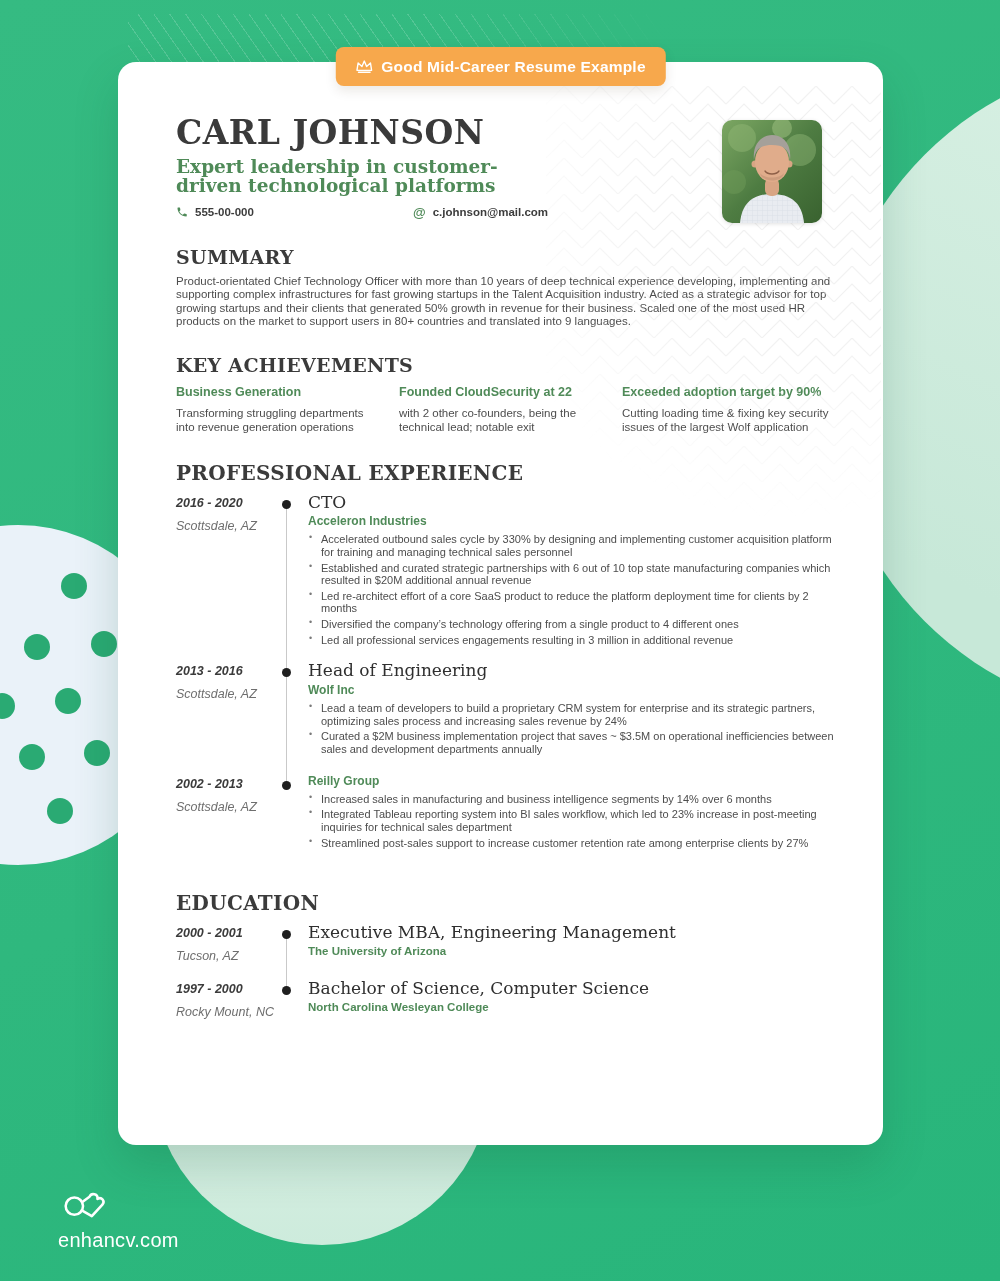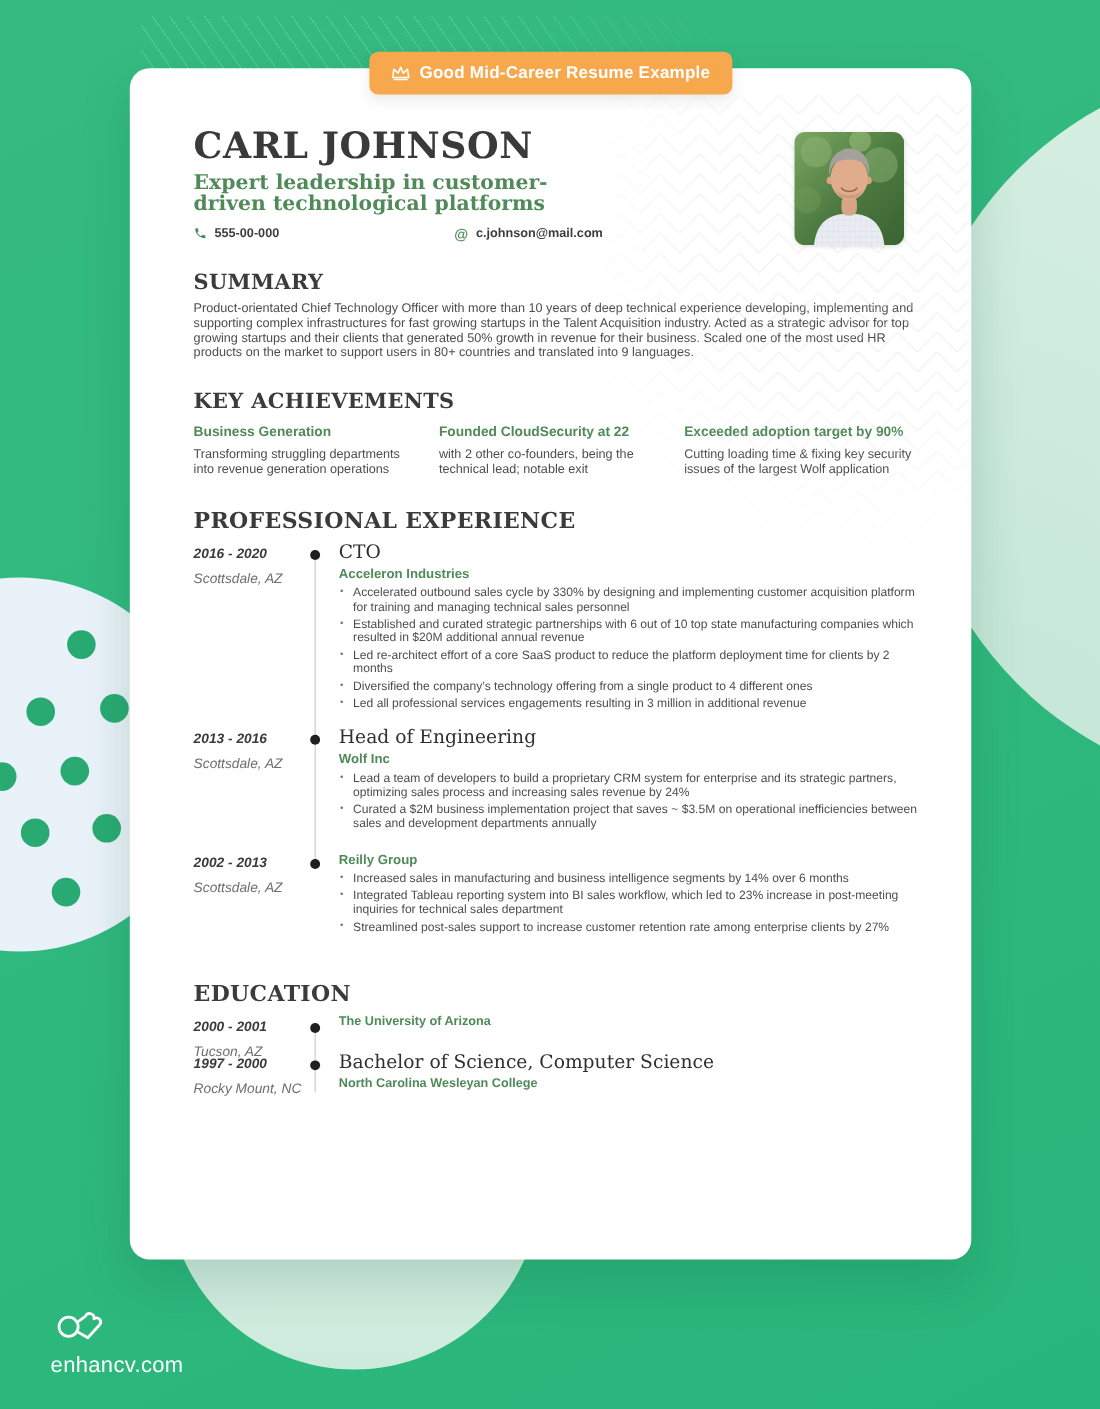--- a/index.html
+++ b/index.html
@@ -67,21 +67,21 @@
   .loc{font-size:12.5px;color:#6E6E6E;margin-top:9px;}
   .dot{position:absolute;left:164px;top:7px;width:9px;height:9px;background:#1F1F1F;border-radius:50%;}
   .entry-title{font-family:"DejaVu Serif","Liberation Serif",serif;font-size:17px;color:#2F2F2F;line-height:1.1;}
   .entry-company{font-size:12px;font-weight:bold;color:#4F8A58;margin-top:3px;}
   .bullets{margin:5px 0 0;padding:0;list-style:none;font-size:11px;line-height:1.15;color:#4D4D4D;}
   .bullets li{position:relative;padding-left:13px;margin-top:3px;}
   .bullets li::before{content:"\2022";position:absolute;left:1px;top:-1px;font-size:9px;color:#7A7A7A;}
   .edu-school{font-size:11.5px;font-weight:bold;color:#4F8A58;margin-top:3px;}
   .edu-entry{padding-bottom:22px;}
   
-  .brand{position:absolute;left:46px;top:1186px;z-index:3;color:#fff;}
+  .brand{position:absolute;left:58px;top:1186px;z-index:3;color:#fff;}
   .brand-text{font-size:20px;letter-spacing:.3px;margin-top:3px;}
 </style>
 </head>
 <body>
 
 <div class="deco bg-stripes"></div>
 <div class="deco circle-right"></div>
 <div class="deco circle-bottom"></div>
 <div class="deco circle-left"></div>
 <div class="deco-dot" style="left:61px;top:573px;"></div>
@@ -230,20 +230,21 @@
   <div class="sec-h edu">EDUCATION</div>
   <div class="entries">
     <div class="tl-line edu"></div>
 
     <div class="entry edu-entry">
       <div class="entry-meta">
         <div class="dates">2000 - 2001</div>
         <div class="loc">Tucson, AZ</div>
       </div>
       <div class="dot"></div>
+      <div class="entry-title">Executive MBA, Engineering Management</div>
       <div class="edu-school">The University of Arizona</div>
     </div>
 
     <div class="entry edu-entry">
       <div class="entry-meta">
         <div class="dates">1997 - 2000</div>
         <div class="loc">Rocky Mount, NC</div>
       </div>
       <div class="dot"></div>
       <div class="entry-title">Bachelor of Science, Computer Science</div>

